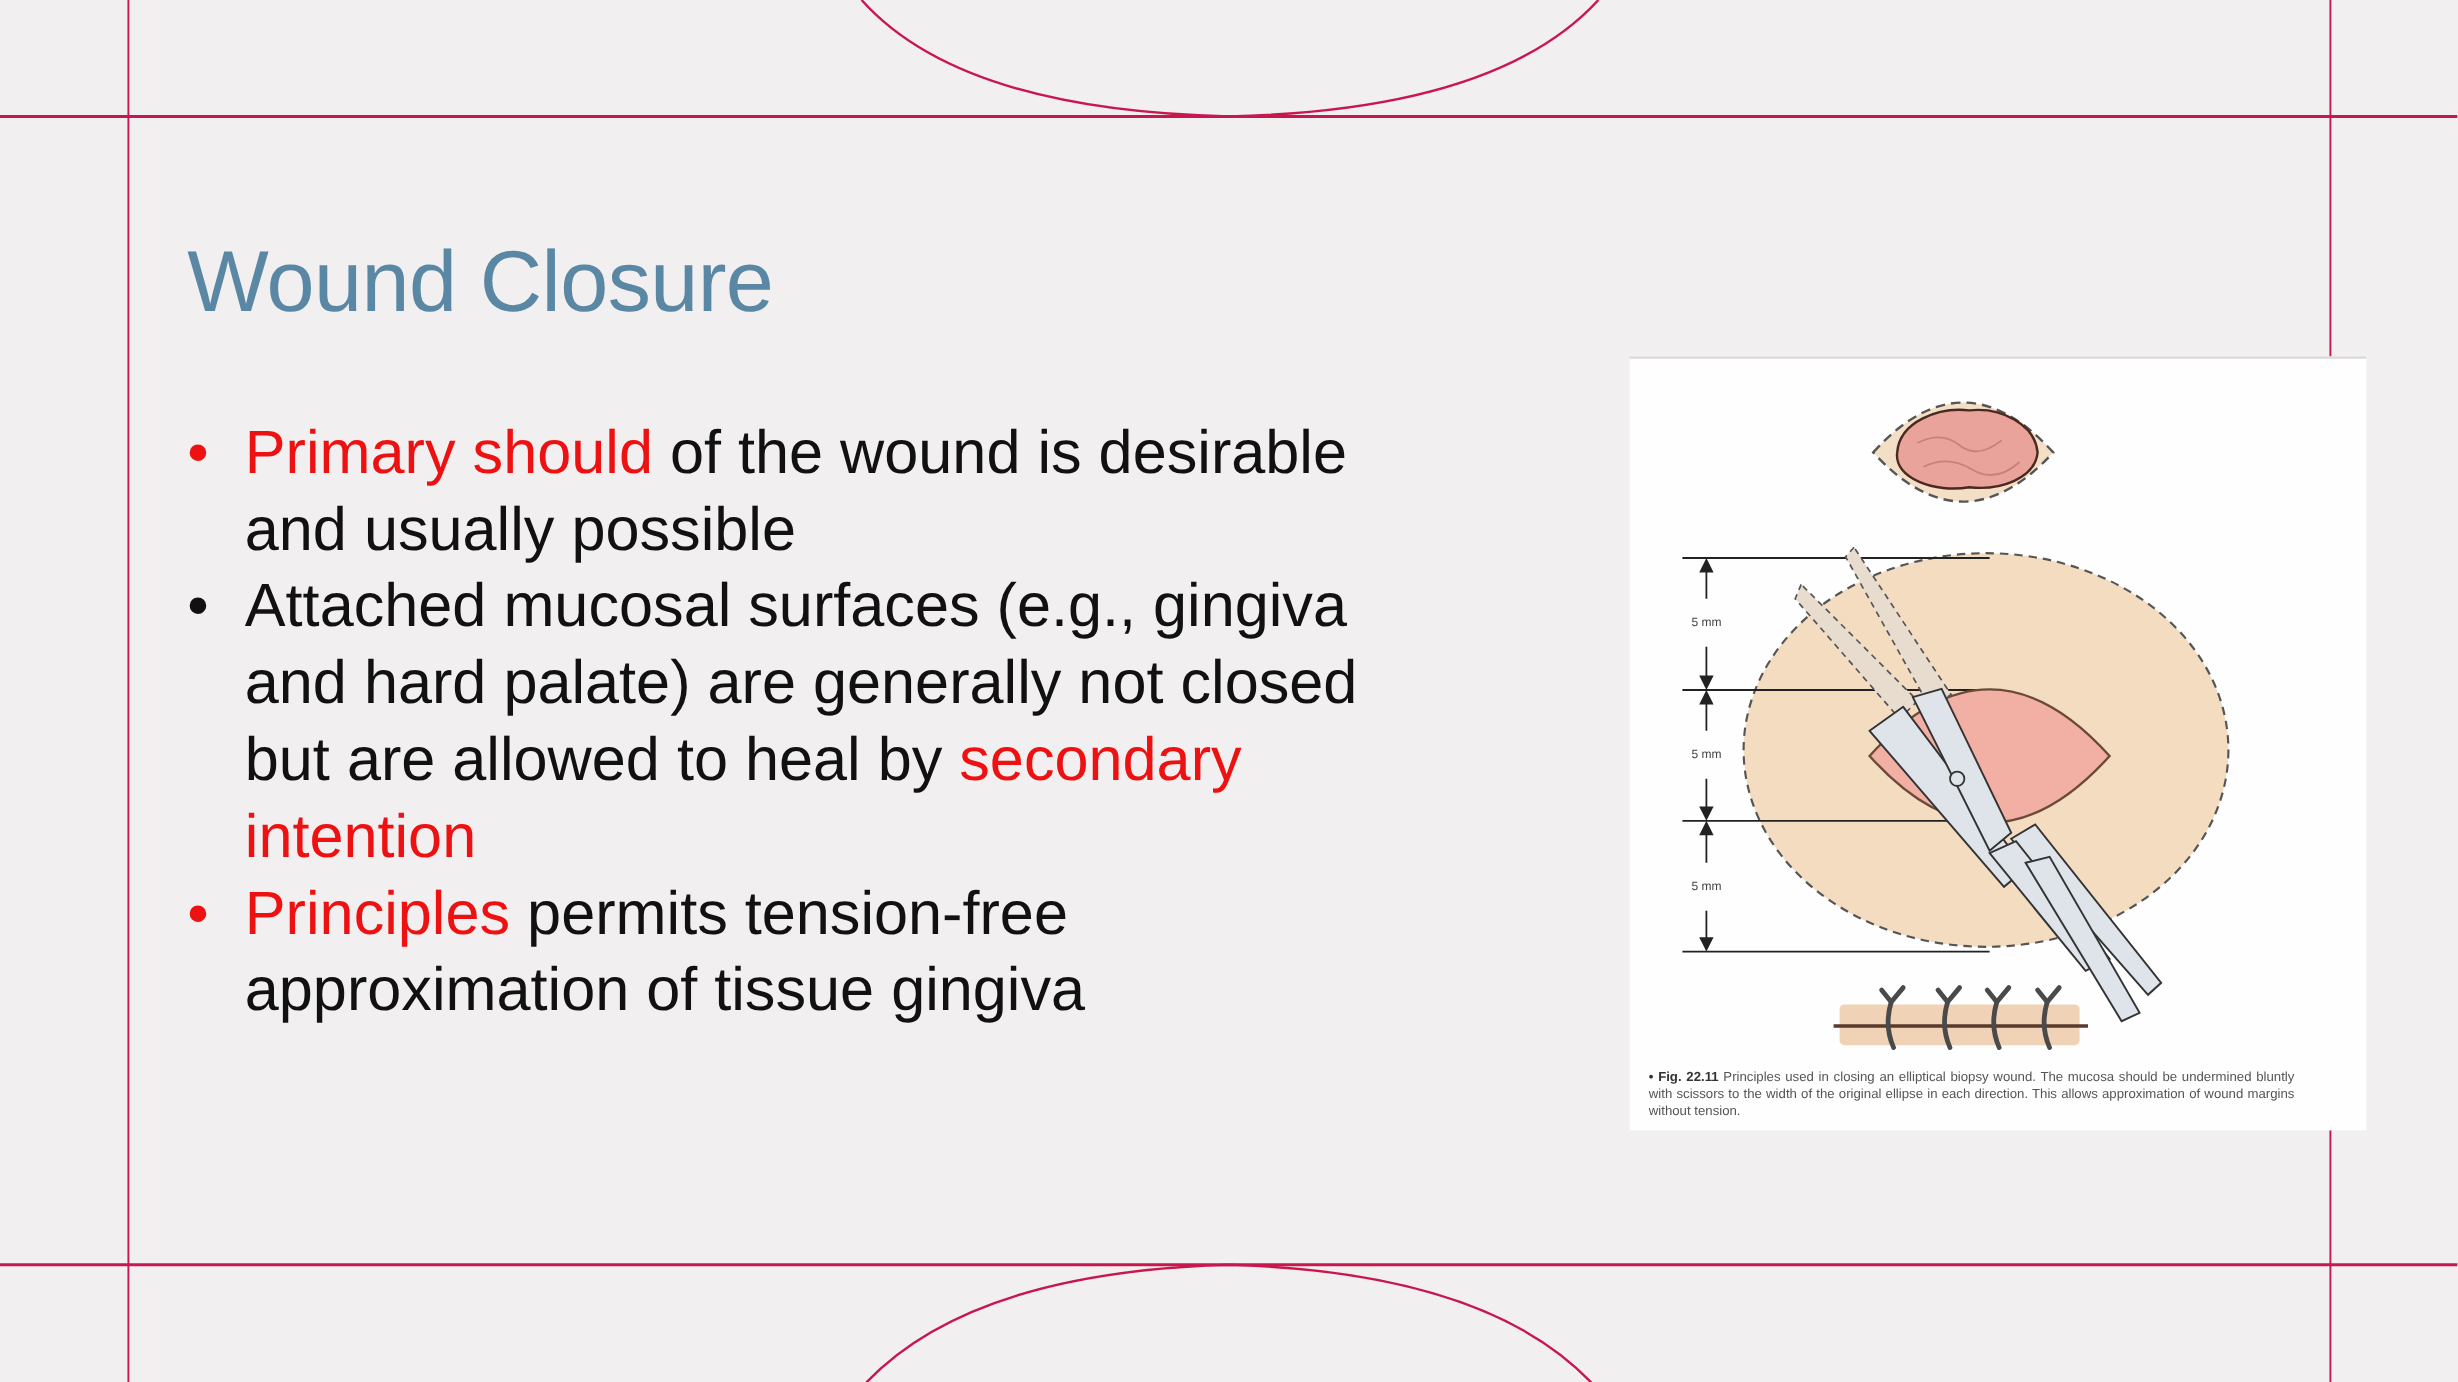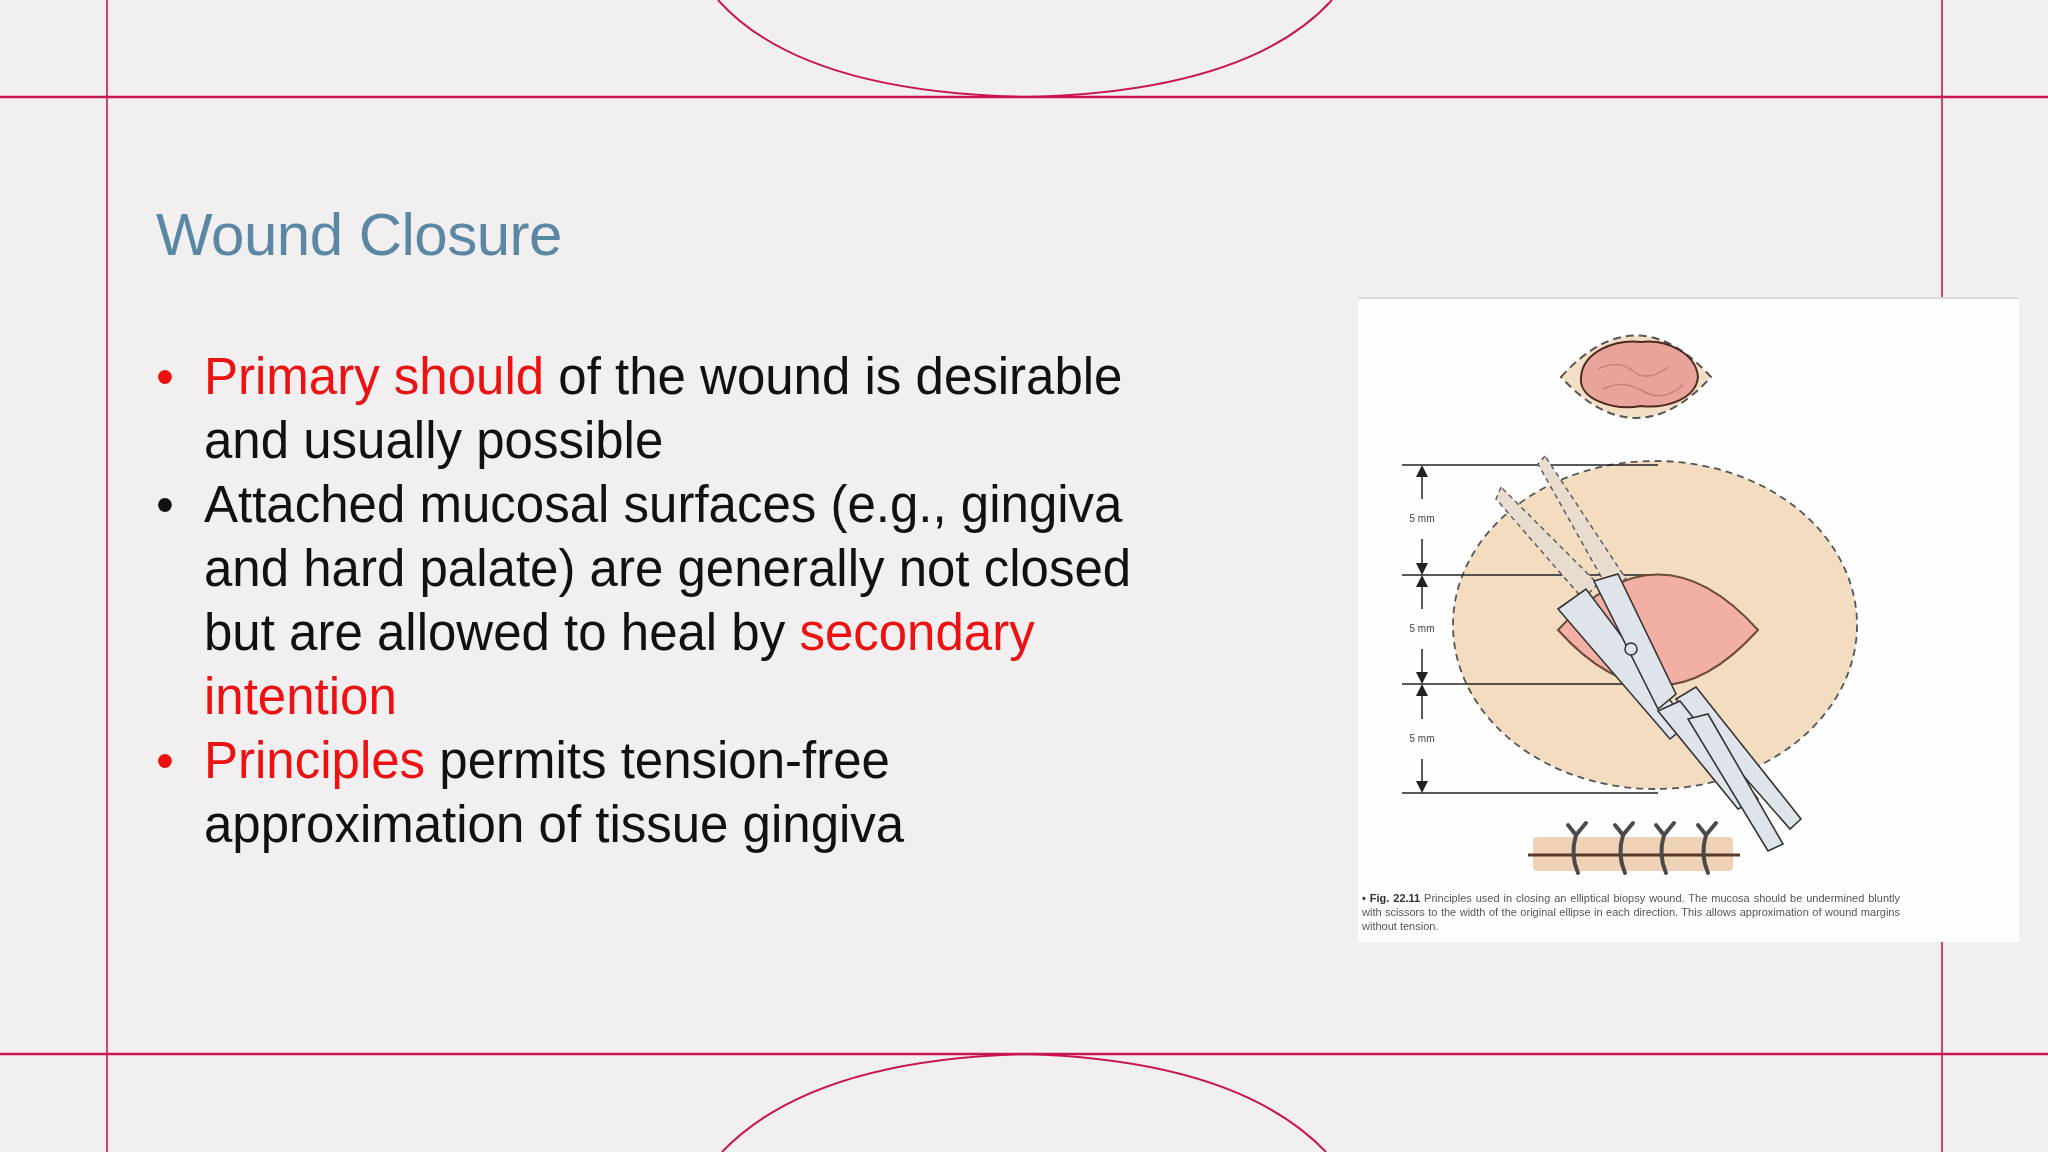--- a/index.html
+++ b/index.html
@@ -5,40 +5,40 @@
   html, body { margin:0; padding:0; }
   body {
     width:2048px; height:1152px; overflow:hidden;
     background:#f1eff0;
     font-family:"Liberation Sans", sans-serif;
     position:relative;
   }
   .frame { position:absolute; left:0; top:0; width:2048px; height:1152px; pointer-events:none; }
   .title {
     position:absolute; left:156px; top:180px;
-    font-size:60px; color:#5a87a3; font-weight:normal;
+    font-size:72px; color:#5a87a3; font-weight:normal;
     line-height:110px; letter-spacing:-0.5px;
   }
   .bullets {
     position:absolute; left:156px; top:345px; width:1060px;
     margin:0; padding:0; list-style:none;
     font-size:51px; line-height:64px; color:#111;
   }
   .bullets li { position:relative; padding-left:48px; }
   .bullets li .dot {
     position:absolute; left:0; top:0; width:40px;
   }
   .red { color:#ee1111; }
   .figure {
-    position:absolute; left:1358px; top:297px; width:661px; height:643px;
+    position:absolute; left:1358px; top:297px; width:614px; height:643px;
     background:#fefefe; border-top:2px solid #dcdadb;
   }
   .figure svg { position:absolute; left:0; top:0; }
   .caption {
-    position:absolute; left:4px; top:592px; width:538px;
+    position:absolute; left:16px; top:592px; width:538px;
     font-size:11px; line-height:14px; color:#555; text-align:justify;
   }
   .caption b { color:#333; }
 </style>
 </head>
 <body>
 
 <svg class="frame" width="2048" height="1152" viewBox="0 0 2048 1152">
   <g stroke="#c8174f" fill="none">
     <line x1="0" y1="97" x2="2048" y2="97" stroke-width="2.5"></line>

